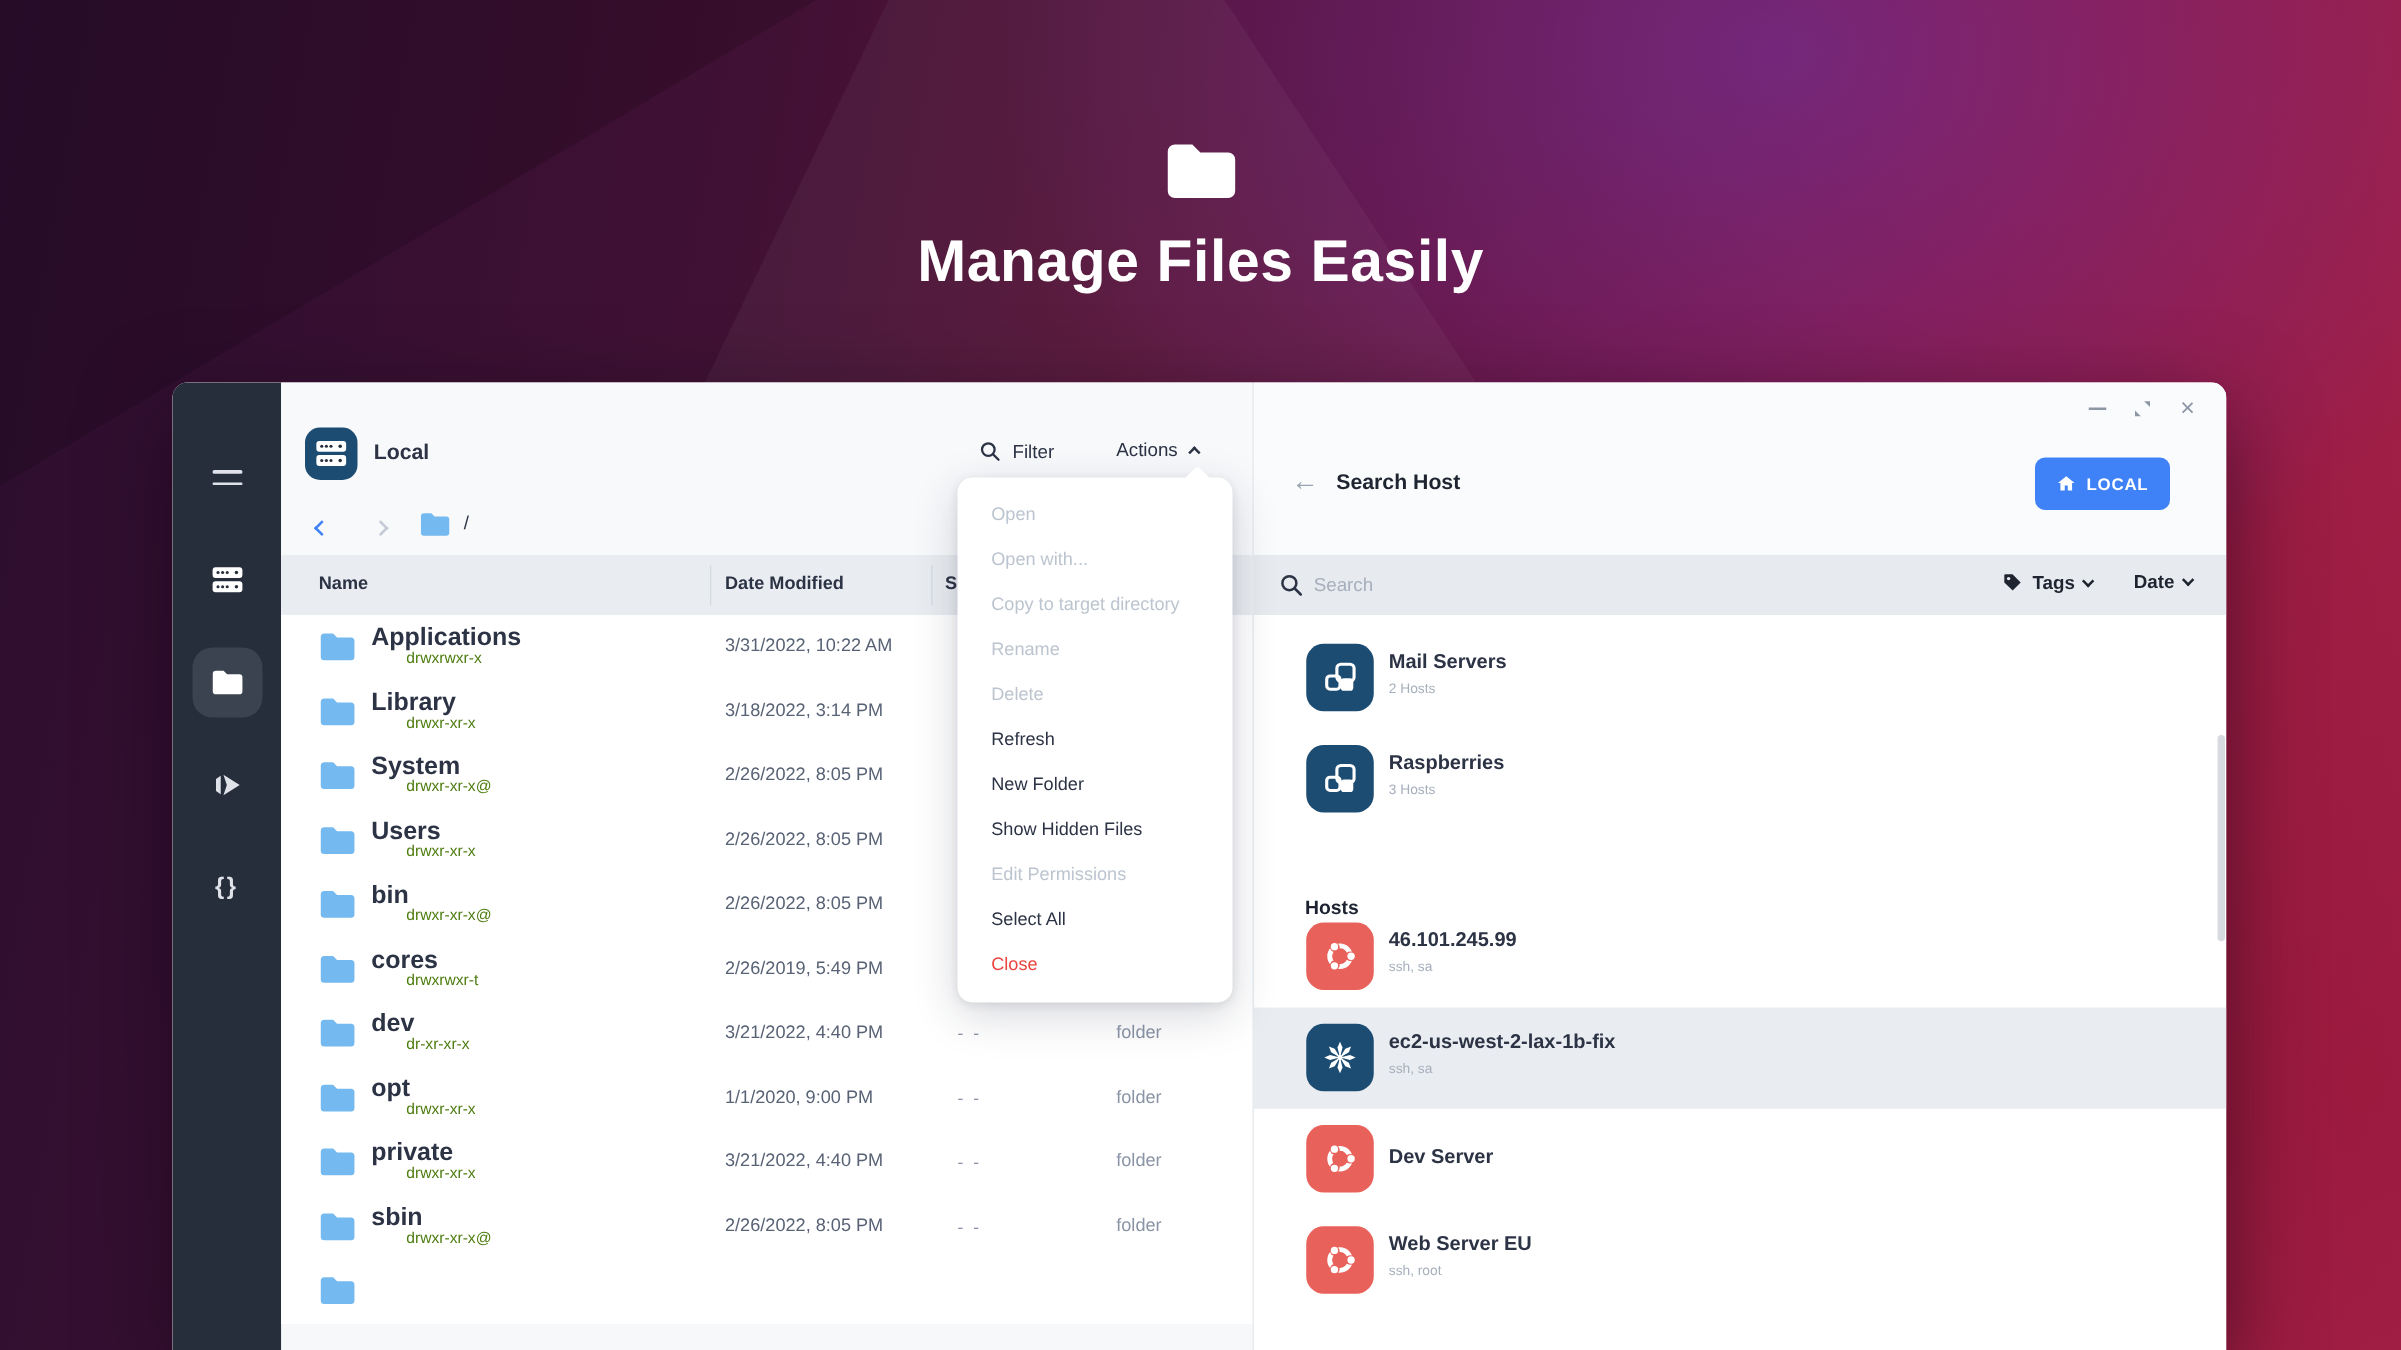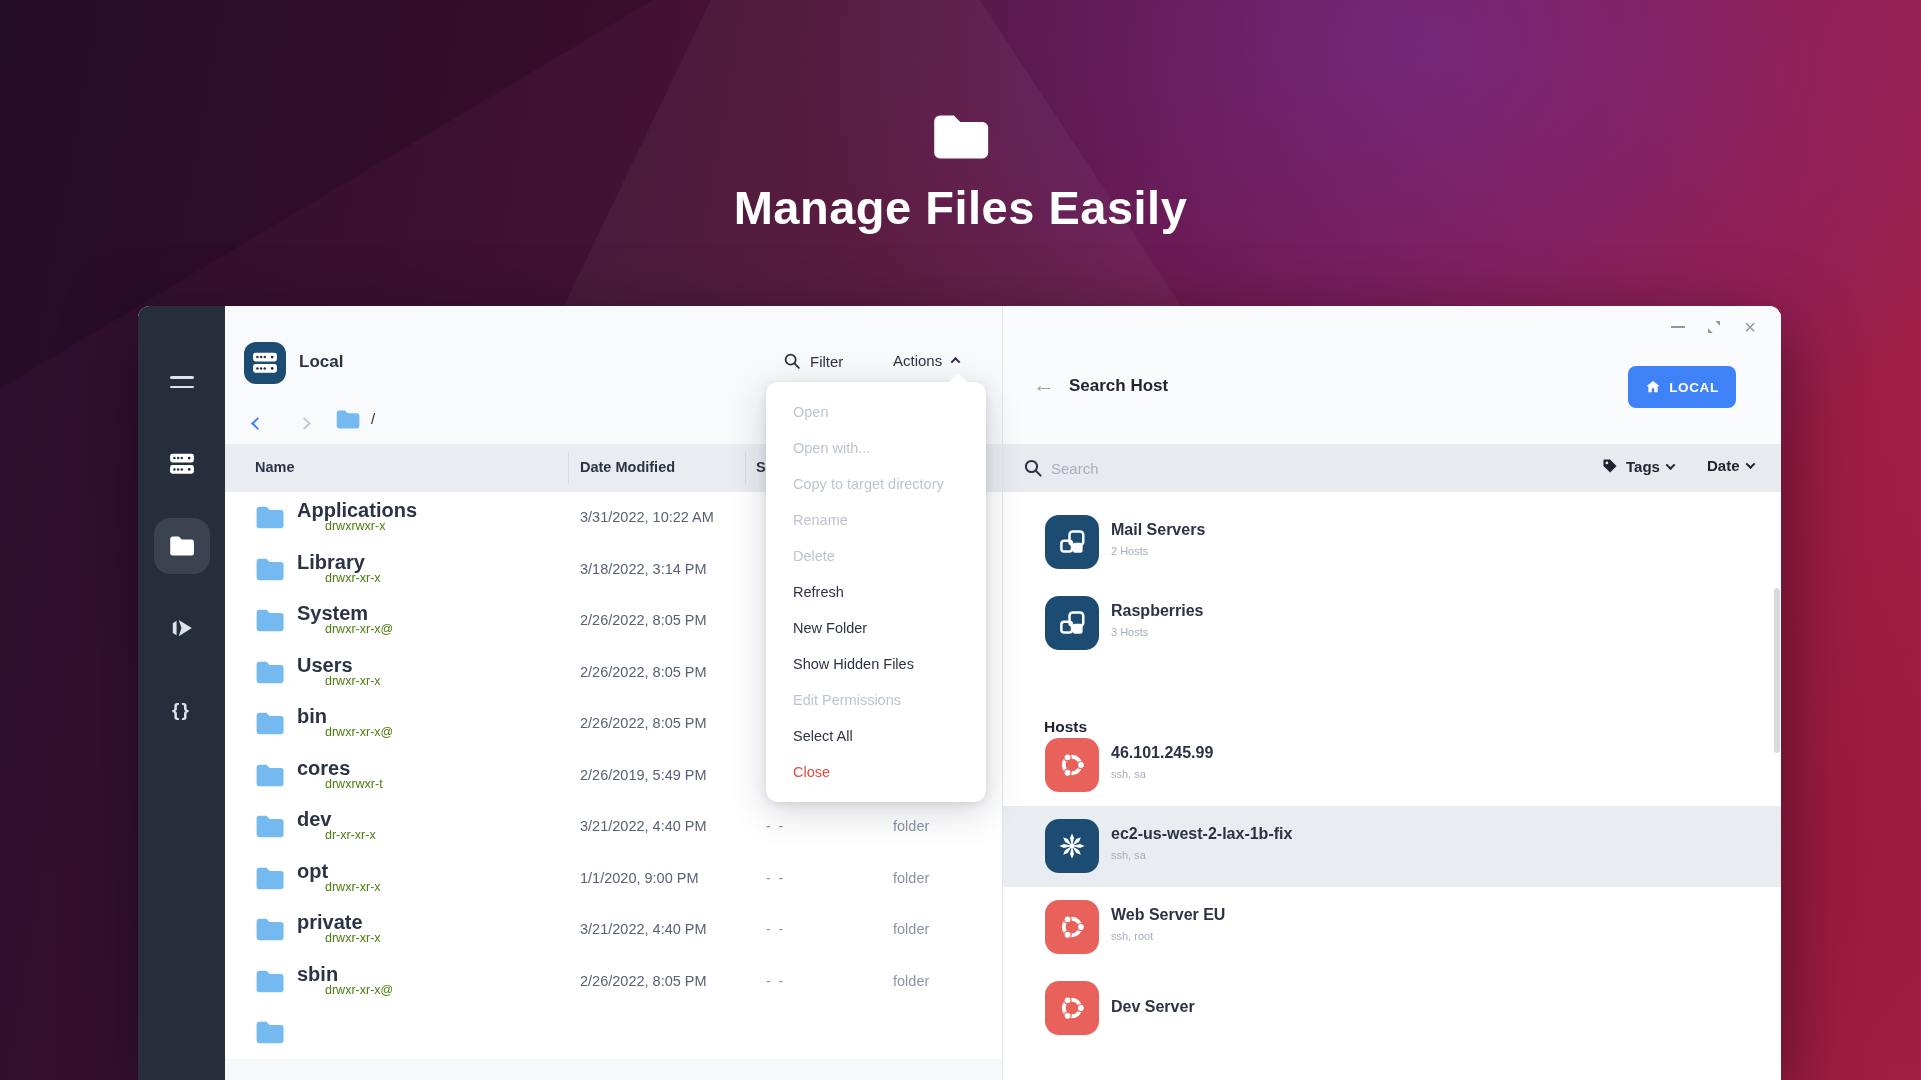--- a/index.html
+++ b/index.html
@@ -469,30 +469,30 @@
         </span>
         <span class="hname">ec2-us-west-2-lax-1b-fix</span>
         <span class="hsub">ssh, sa</span>
       </div>
       <div class="hrow">
         <span class="hicon coral">
           <svg width="30" height="30" viewBox="0 0 24 24">
               <use href="#g-ubuntu"></use>
             </svg>
         </span>
-        <span class="hname">Web Server EU</span>
-        <span class="hsub">ssh, root</span>
+        <span class="hname solo">Dev Server</span>
       </div>
       <div class="hrow">
         <span class="hicon coral">
           <svg width="30" height="30" viewBox="0 0 24 24">
               <use href="#g-ubuntu"></use>
             </svg>
         </span>
-        <span class="hname solo">Dev Server</span>
+        <span class="hname">Web Server EU</span>
+        <span class="hsub">ssh, root</span>
       </div>
     </div>
 
     <div class="scrollbar"></div>
   </div>
 
   <div class="menu-caret"></div>
   <div class="menu">
     <div class="mi disabled">Open</div>
     <div class="mi disabled">Open with...</div>

